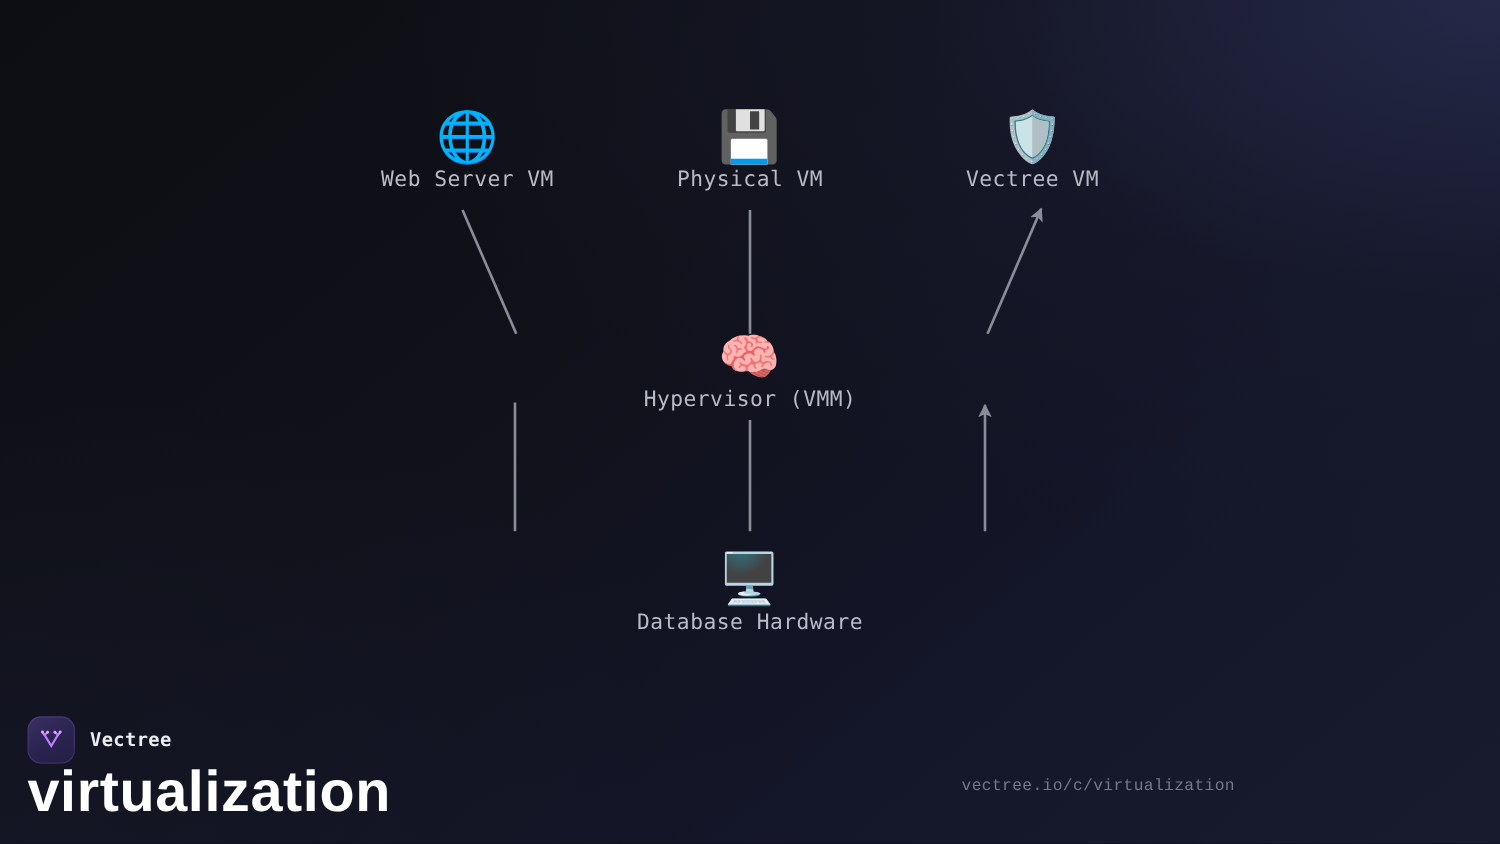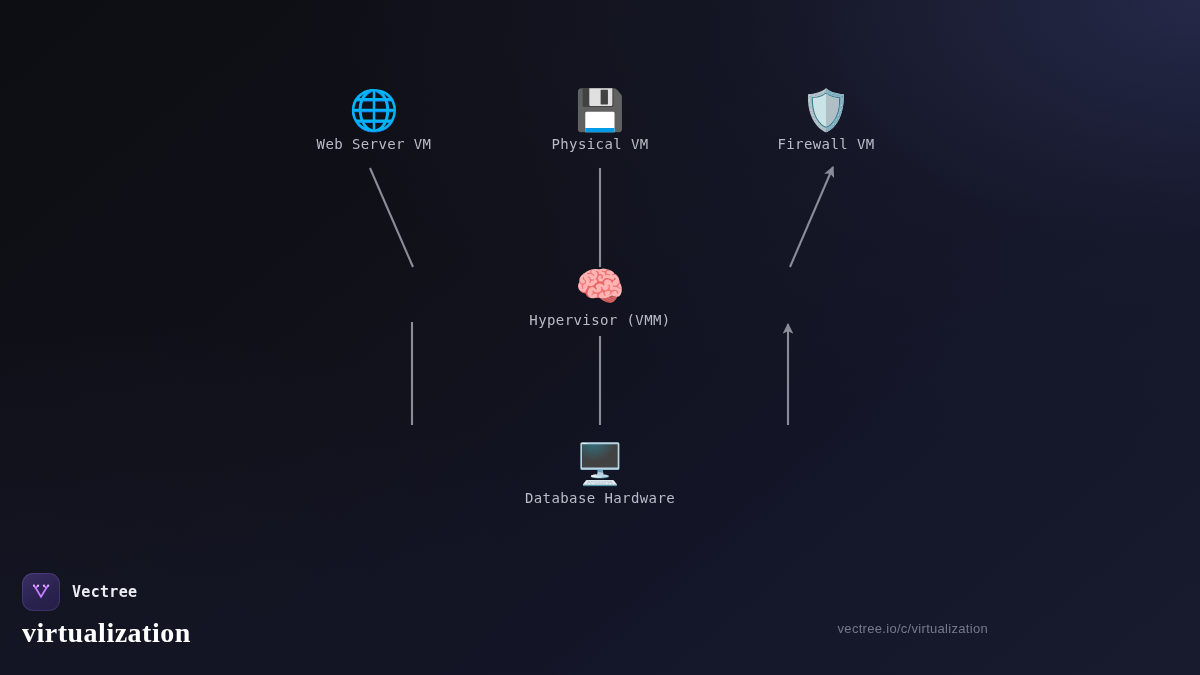--- a/index.html
+++ b/index.html
@@ -32,21 +32,21 @@
   .node-icon {
     font-family:"DejaVu Sans","Liberation Sans",sans-serif;
     font-size:40px;
     line-height:48px;
     height:48px;
     display:block;
   }
   .node-label {
     margin-top:8px;
     font-family:"DejaVu Sans Mono","Liberation Mono",monospace;
-    font-size:14px;
+    font-size:17px;
     letter-spacing:0.4px;
     color:#b9bcc6;
     white-space:nowrap;
   }
 
   
   #footer {
     position:absolute;
     left:0; bottom:0;
     width:1012px; height:120px;
@@ -66,31 +66,31 @@
   .brand-name {
     font-family:"DejaVu Sans Mono","Liberation Mono",monospace;
     font-size:15px;
     font-weight:bold;
     color:#eceef4;
     letter-spacing:0.3px;
   }
   .page-title {
     position:absolute;
     left:22px; top:56px;
-    font-family:Liberation Serif, serif;
-    font-size:28px;
+    font-family:Liberation Sans, sans-serif;
+    font-size:46px;
     font-weight:bold;
     color:#ffffff;
     letter-spacing:0.5px;
     line-height:44px;
   }
   .footer-url {
     position:absolute;
     right:24px; top:66px;
-    font-family:Liberation Sans, sans-serif;
+    font-family:Liberation Mono, monospace;
     font-size:13px;
     color:#757a88;
     letter-spacing:0.3px;
   }
 </style>
 </head>
 <body>
 
 <div id="stage">
 
@@ -115,21 +115,21 @@
     <span class="node-label">Web Server VM</span>
   </div>
 
   <div class="node" style="left:600px; top:86px;">
     <span class="node-icon">💾</span>
     <span class="node-label">Physical VM</span>
   </div>
 
   <div class="node" style="left:826px; top:86px;">
     <span class="node-icon">🛡️</span>
-    <span class="node-label">Firewall VM</span>
+    <span class="node-label">Vectree VM</span>
   </div>
 
   <div class="node" style="left:600px; top:262px;">
     <span class="node-icon">🧠</span>
     <span class="node-label">Hypervisor (VMM)</span>
   </div>
 
   <div class="node" style="left:600px; top:440px;">
     <span class="node-icon">🖥️</span>
     <span class="node-label">Database Hardware</span>

